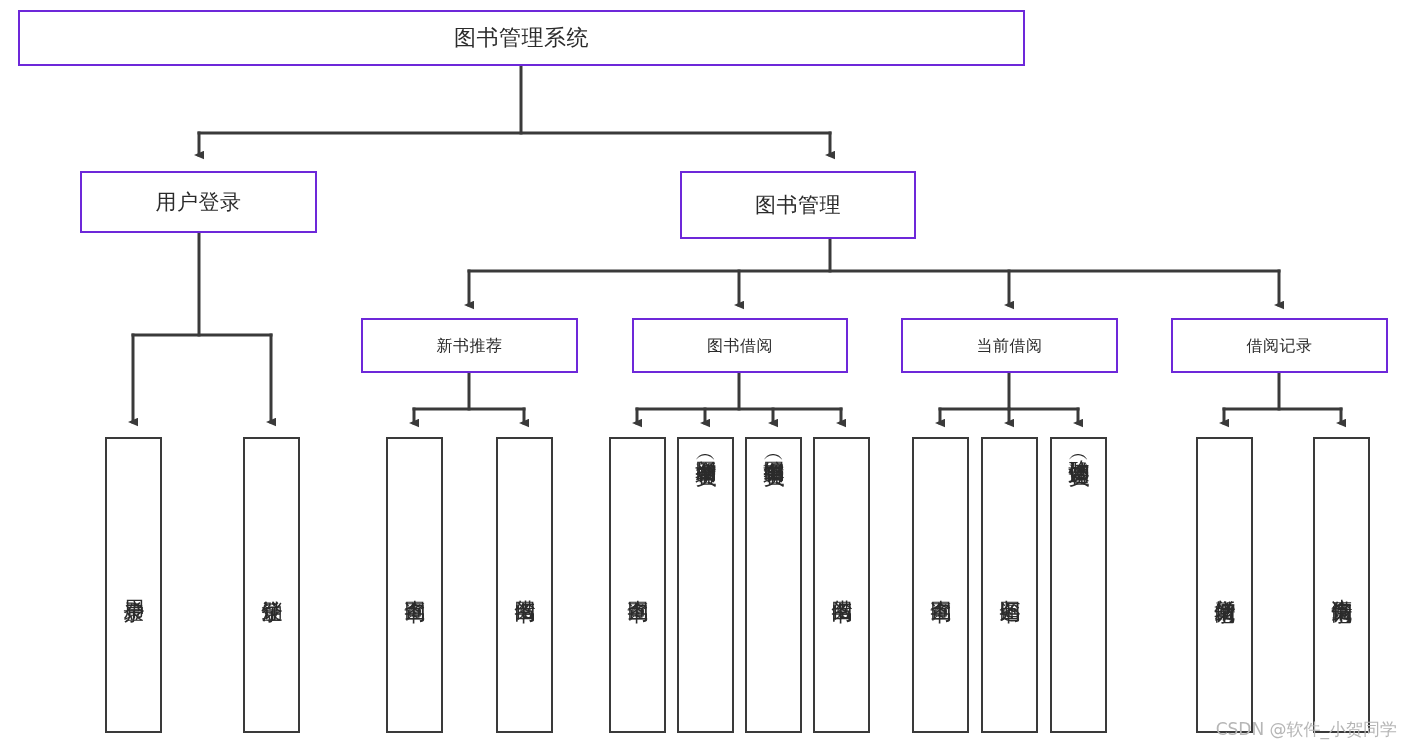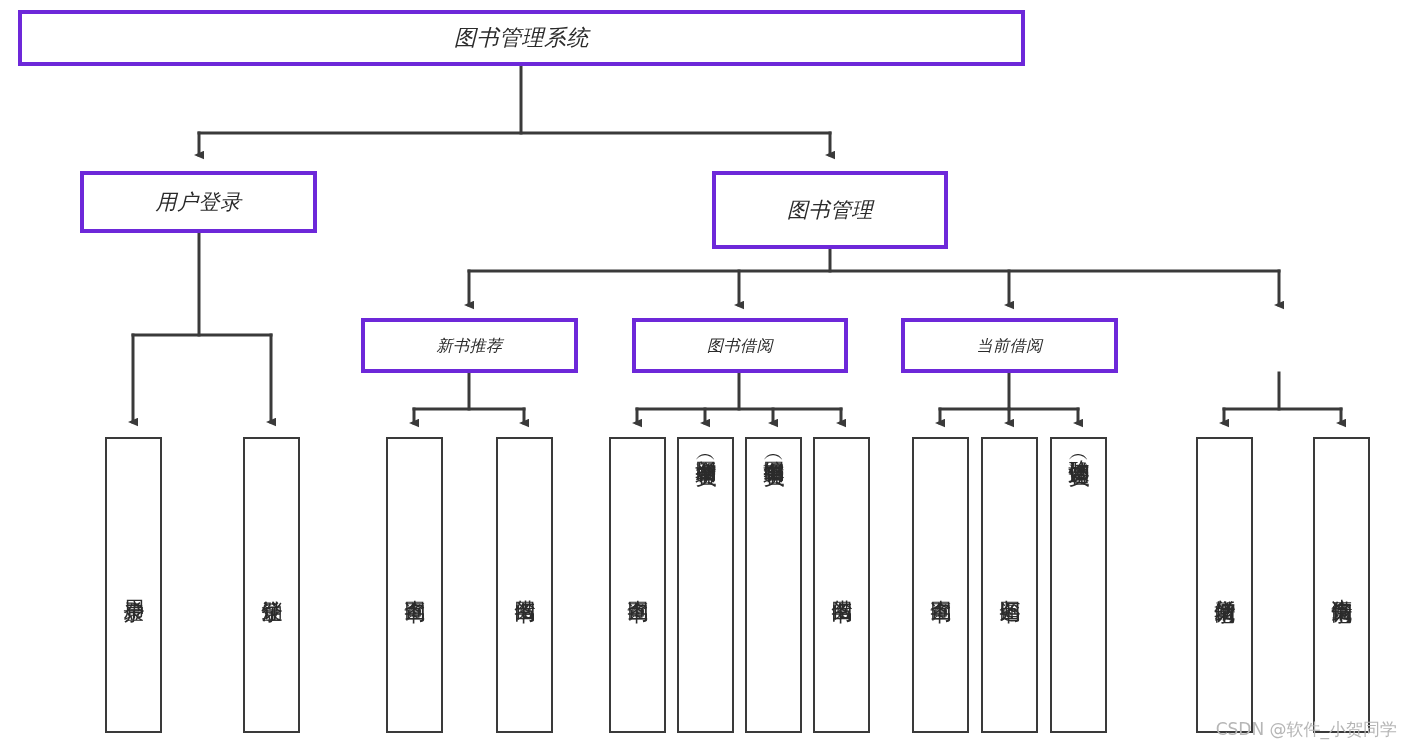--- a/index.html
+++ b/index.html
@@ -22,27 +22,26 @@
   svg#flow-svg {
     position: absolute;
     left: 0;
     top: 0;
     width: 1405px;
     height: 747px;
   }
   .node-box {
     position: absolute;
     box-sizing: border-box;
-    border: 4px solid #6d28d9;
+    border: 2px solid #6d28d9;
     background: #ffffff;
     display: flex;
     align-items: center;
     justify-content: center;
     color: #2b2b2b;
-    font-style: italic;
   }
   .node-label {
     font-family: "DejaVu Sans", "Liberation Sans", sans-serif;
     color: #2b2b2b;
     line-height: 1.08;
     letter-spacing: 0.5px;
     white-space: nowrap;
   }
   .lvl-root .node-label { font-size: 22px; }
   .lvl-2 .node-label { font-size: 21px; }
@@ -136,33 +135,36 @@
     </g>
   </svg>
 
   <div class="node-box lvl-root" style="left:18px; top:10px; width:1007px; height:56px;">
     <span class="node-label">图书管理系统</span>
   </div>
 
   <div class="node-box lvl-2" style="left:80px; top:171px; width:237px; height:62px;">
     <span class="node-label">用户登录</span>
   </div>
-  <div class="node-box lvl-2" style="left:712px; top:171px; width:236px; height:78px;align-items:center;">
+  <div class="node-box lvl-2" style="left:680px; top:171px; width:236px; height:68px;align-items:center;">
     <span class="node-label">图书管理</span>
   </div>
 
   <div class="node-box lvl-3" style="left:361px; top:318px; width:217px; height:55px;">
     <span class="node-label">新书推荐</span>
   </div>
   <div class="node-box lvl-3" style="left:901px; top:318px; width:217px; height:55px;">
     <span class="node-label">当前借阅</span>
   </div>
   <div class="node-box lvl-3" style="left:632px; top:318px; width:216px; height:55px;">
     <span class="node-label">图书借阅</span>
   </div>
+  <div class="node-box lvl-3" style="left:1171px; top:318px; width:217px; height:55px;">
+    <span class="node-label">借阅记录</span>
+  </div>
 
   <div class="leaf-box align-middle" style="left:105px; top:437px; width:57px; height:296px;">
     <span class="leaf-label">用户登录</span>
   </div>
   <div class="leaf-box align-middle" style="left:243px; top:437px; width:57px; height:296px;">
     <span class="leaf-label">注销登录</span>
   </div>
 
   <div class="leaf-box align-middle" style="left:386px; top:437px; width:57px; height:296px;">
     <span class="leaf-label">查询图书</span>

